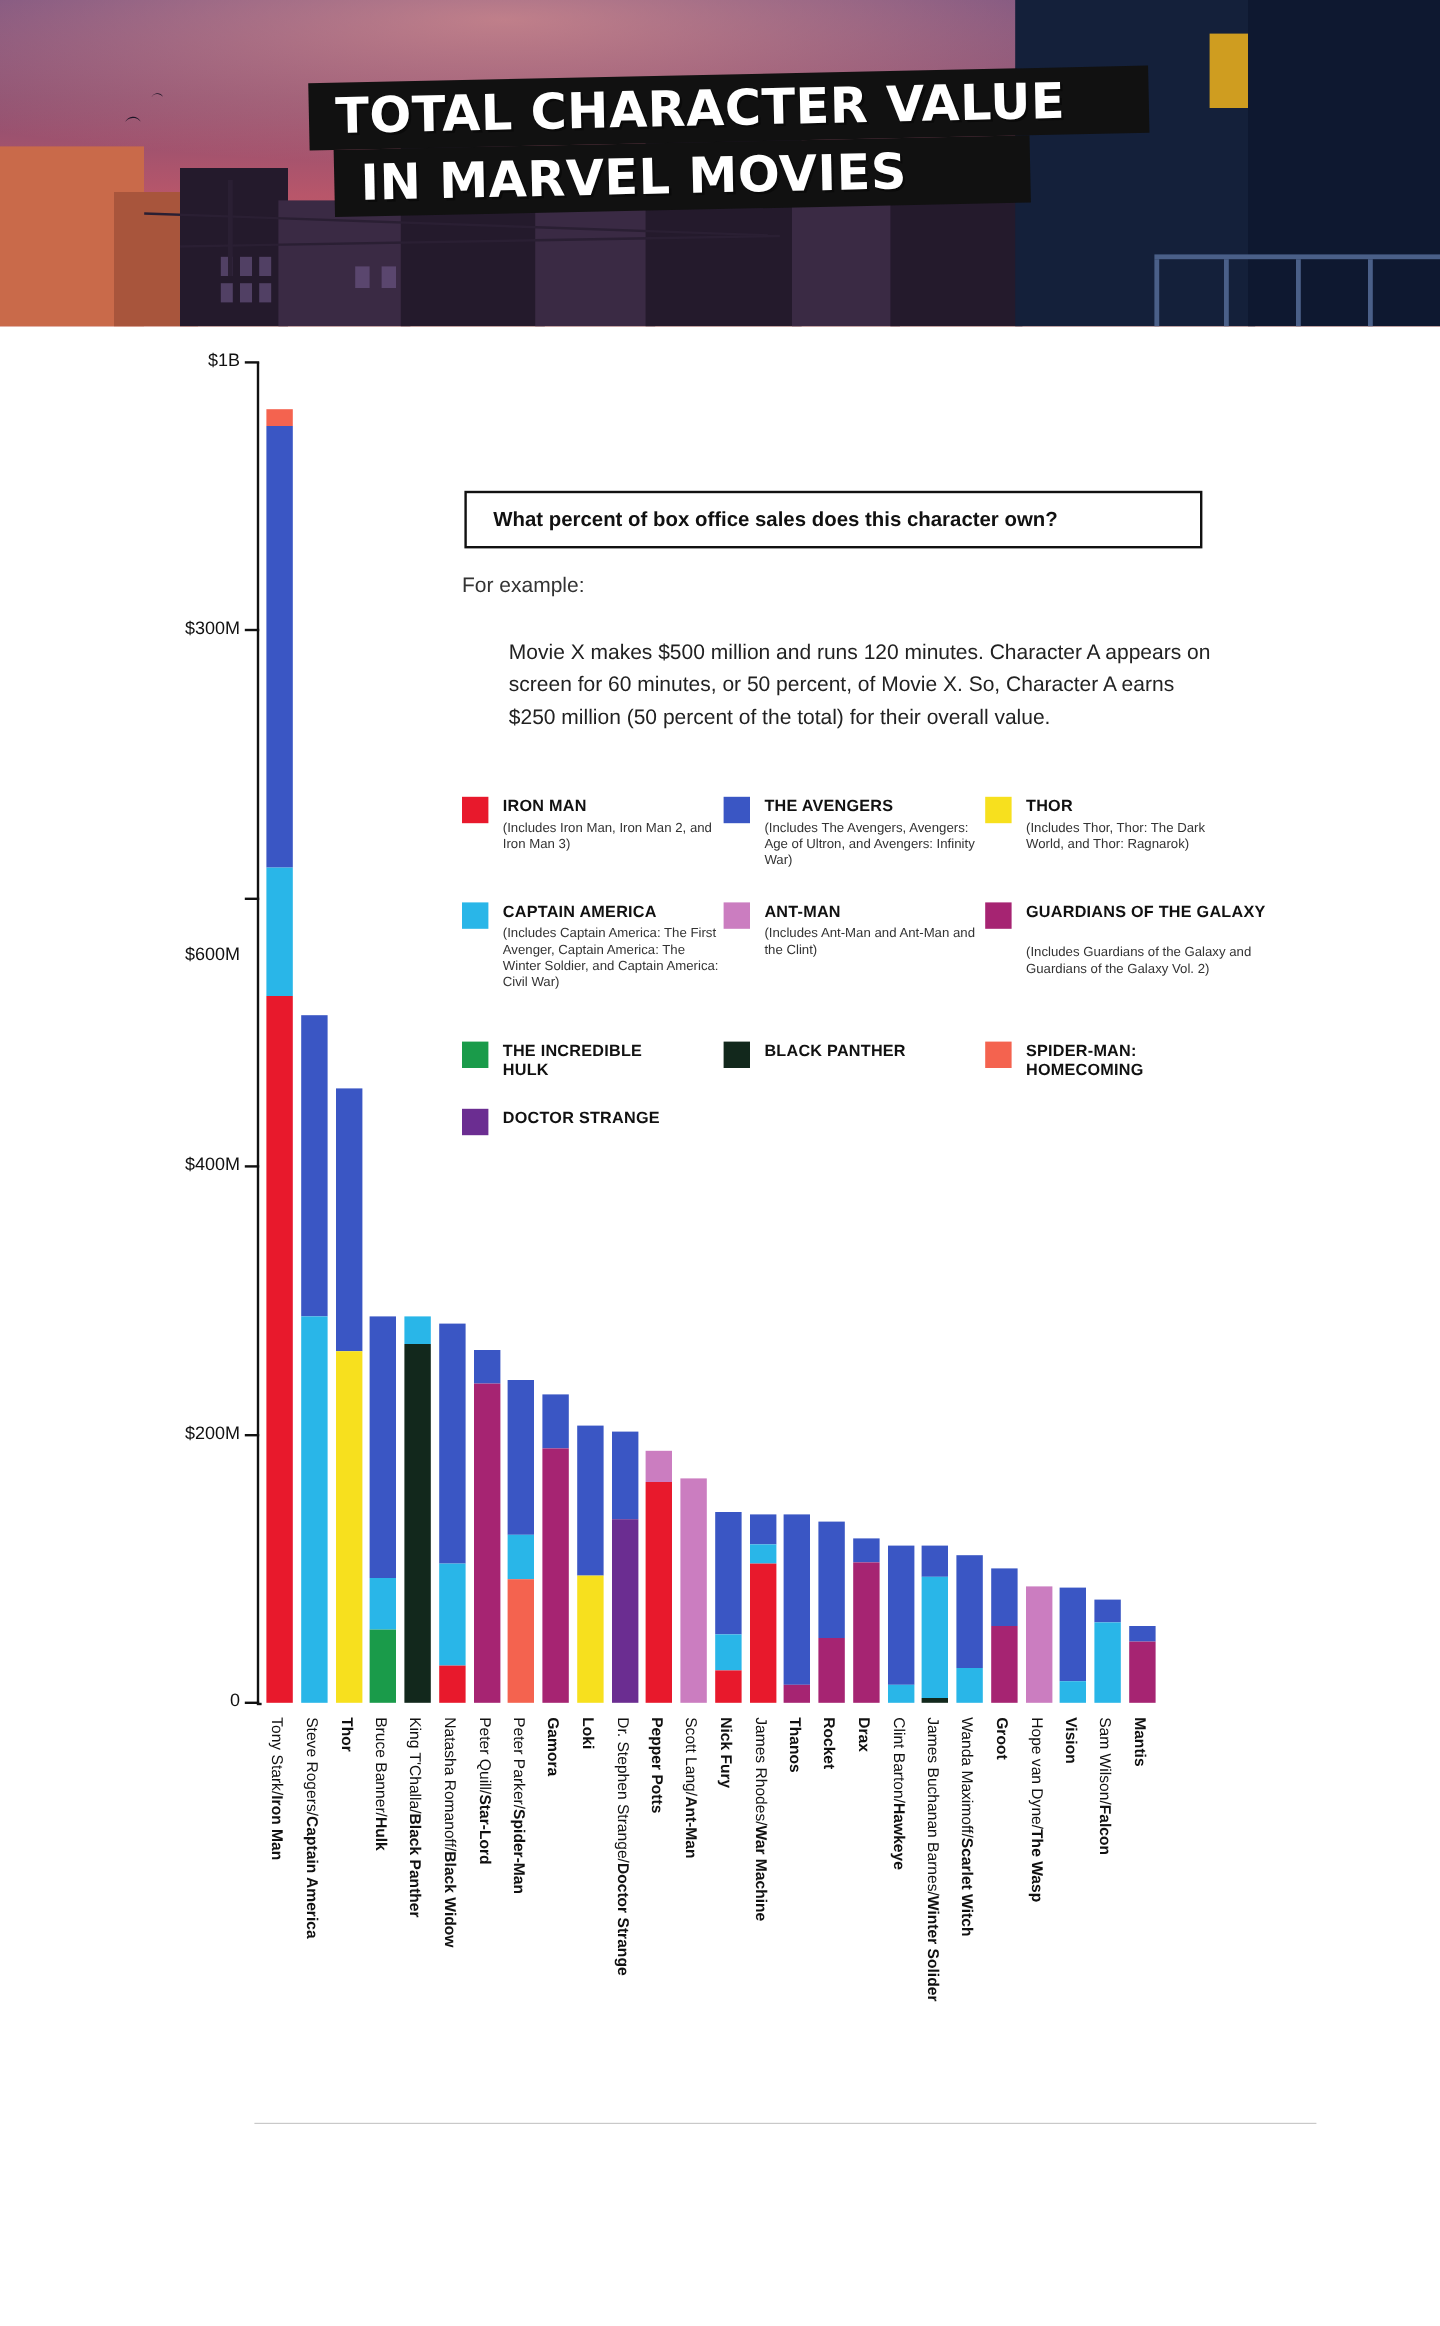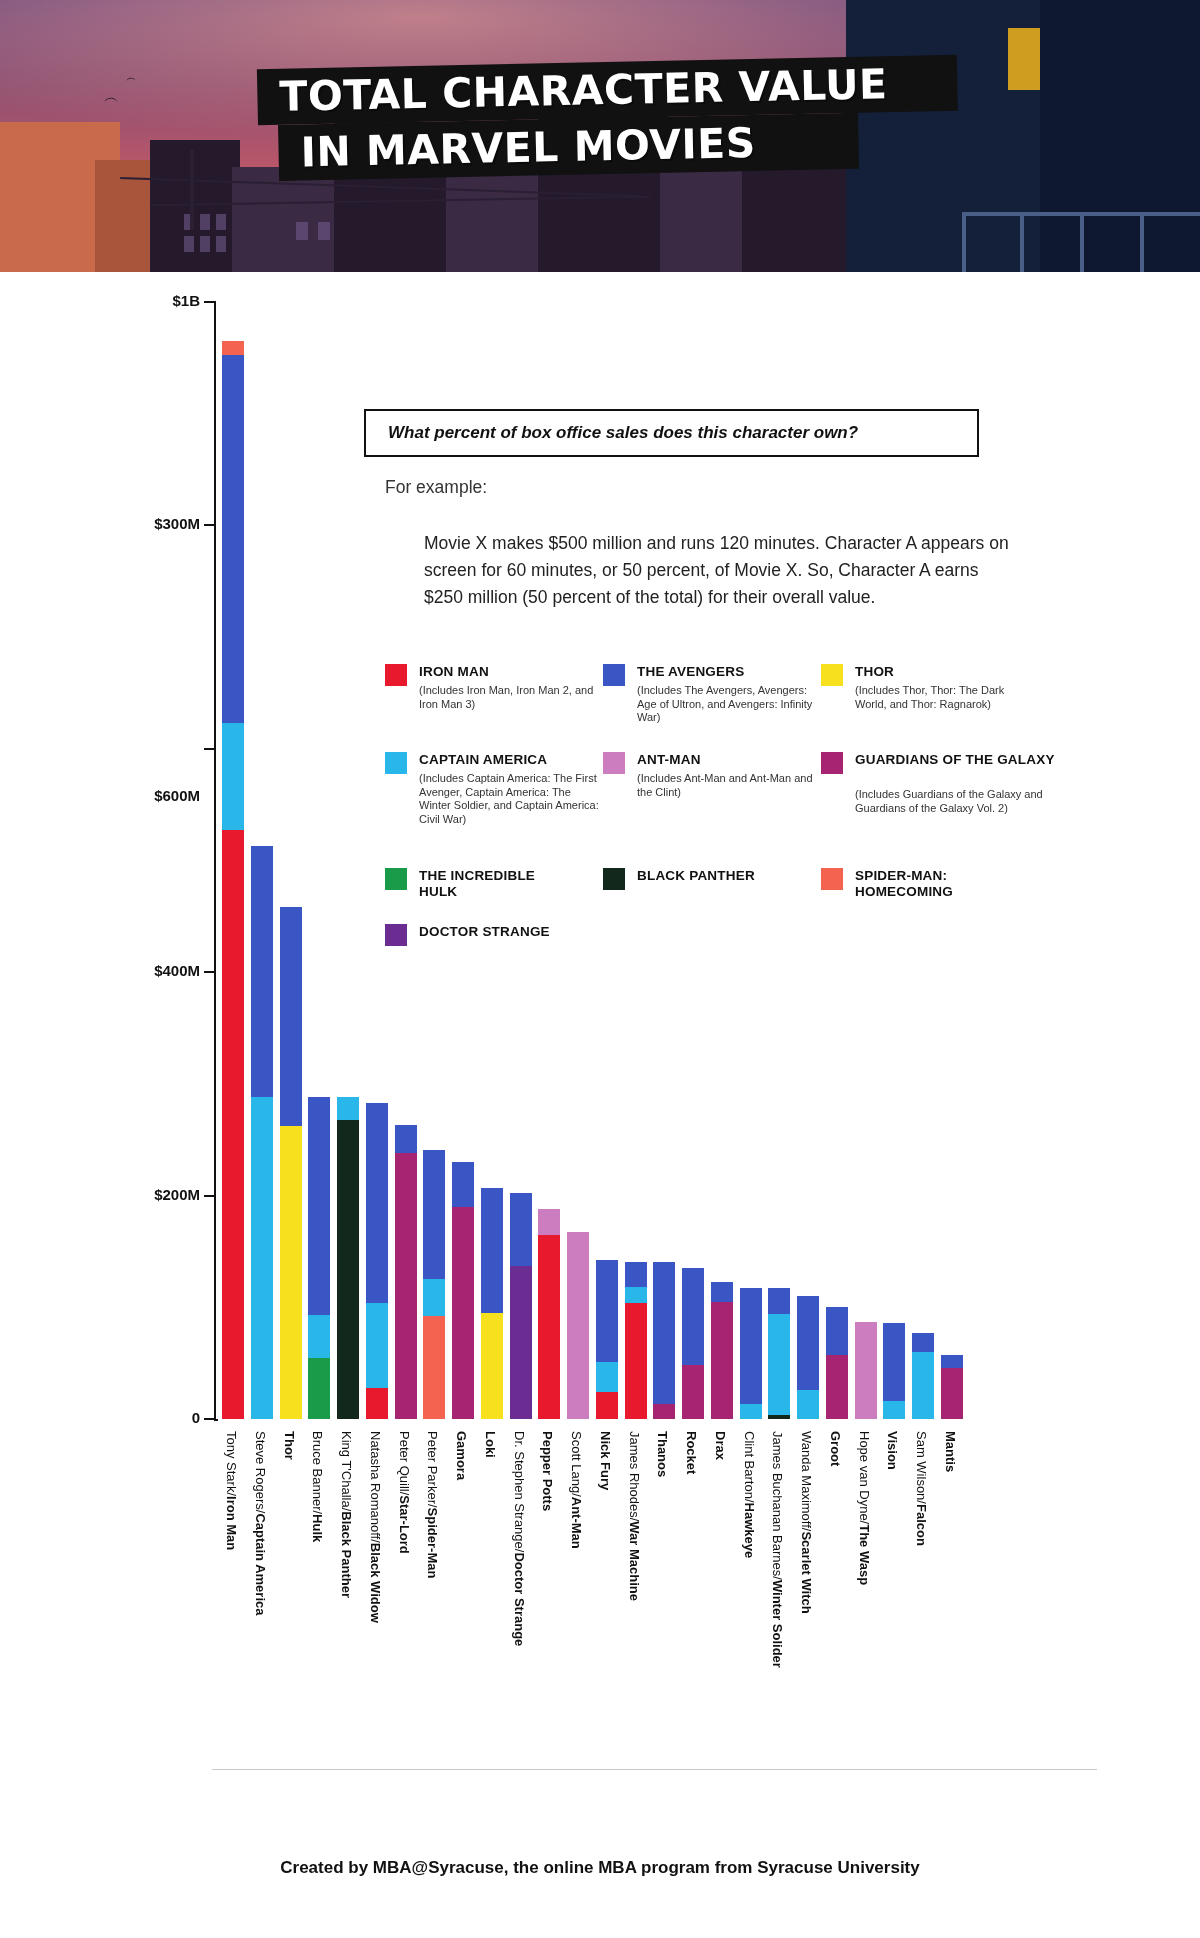--- a/index.html
+++ b/index.html
@@ -55,21 +55,21 @@
     white-space:nowrap;
     text-shadow:2px 2px 0 rgba(0,0,0,.4);
   }
   .title-line.l1 { left:22px; top:0; }
   .title-line.l2 { left:42px; top:56px; }
 
   
   .chart-wrap { position:absolute; left:0; top:272px; width:1200px; height:1666px; }
 
   .y-axis-label {
-    position:absolute; font-size:15px; font-weight:bold; color:#111; text-align:right;
+    position:absolute; font-size:15px; font-weight:normal; color:#111; text-align:right;
     width:78px;
   }
   .axis-line {
     position:absolute; background:#111;
   }
 
   .plot {
     position:absolute; left:222px; top:30px; width:745px; height:1117px;
   }
   .bar-col {
@@ -84,23 +84,23 @@
     font-size:13px; white-space:nowrap; color:#111;
   }
   .xlabel .b { font-weight:bold; }
 
   
   .intro {
     position:absolute; left:385px; top:32px; width:620px;
     font-size:17.5px; line-height:27px; color:#222;
   }
   .qbox {
-    position:absolute; left:364px; top:137px; width:615px; height:48px;
+    position:absolute; left:387px; top:137px; width:615px; height:48px;
     border:2px solid #111; display:flex; align-items:center; padding-left:22px;
-    font-size:17px; font-weight:bold; color:#111;font-style:italic;
+    font-size:17px; font-weight:bold; color:#111;
   }
   .forex {
     position:absolute; left:385px; top:205px; font-size:17.5px; color:#333;
   }
   .example {
     position:absolute; left:424px; top:258px; width:590px;
     font-size:17.5px; line-height:27px; color:#222;
   }
 
   
@@ -382,14 +382,13 @@
       <div class="xlabel" style="left: 785.398px; top: 1159px;"><span>James Buchanan Barnes/</span><span class="b">Winter Solider</span></div>
       <div class="xlabel" style="left: 814.156px; top: 1159px;"><span>Wanda Maximoff/</span><span class="b">Scarlet Witch</span></div>
       <div class="xlabel" style="left: 842.914px; top: 1159px;"><span></span><span class="b">Groot</span></div>
       <div class="xlabel" style="left: 871.672px; top: 1159px;"><span>Hope van Dyne/</span><span class="b">The Wasp</span></div>
       <div class="xlabel" style="left: 900.43px; top: 1159px;"><span></span><span class="b">Vision</span></div>
       <div class="xlabel" style="left: 929.188px; top: 1159px;"><span>Sam Wilson/</span><span class="b">Falcon</span></div>
       <div class="xlabel" style="left: 957.945px; top: 1159px;"><span></span><span class="b">Mantis</span></div>
     </div>
 
   <div class="footer-rule"></div>
-  <div class="created">Created by MBA@Syracuse, the online MBA program from Syracuse University</div>
 </div>
 
 </body></html>

